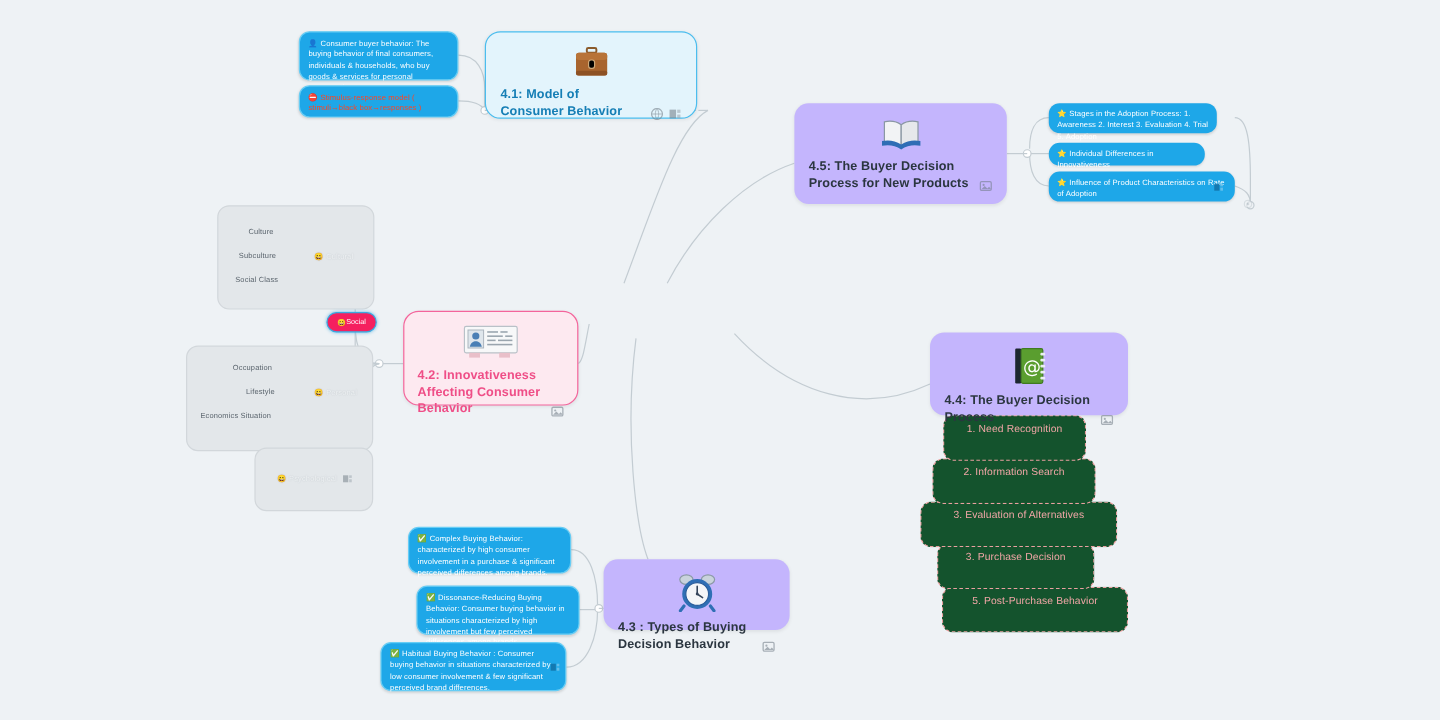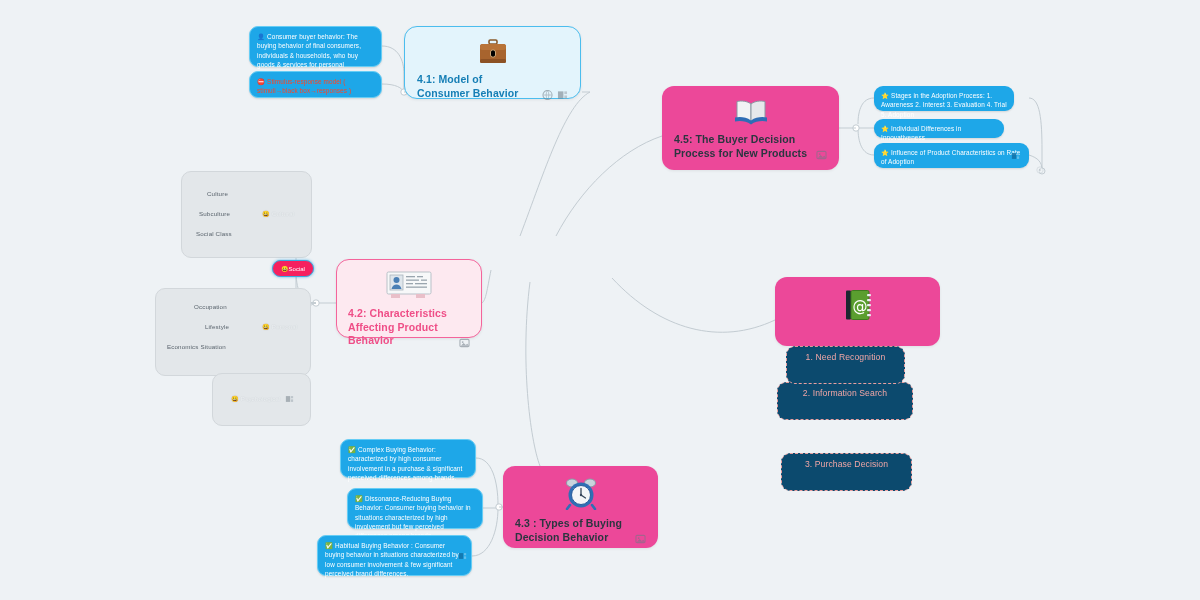--- a/index.html
+++ b/index.html
@@ -31,21 +31,21 @@
     display: flex; align-items: center; justify-content: center;
     text-align: center;
     color: #9b7bb5;
     font-size: 12.5px; font-weight: bold;
     line-height: 1.28;
     letter-spacing: .2px;
   }
 
   
   .card {
-    background: #ec4899;
+    background: #c4b5fd;
     border-radius: 12px;
     box-shadow: 0 1px 3px rgba(0,0,0,.07);
     padding: 8px 12px 9px 12px;
   }
   .card .emoji {
     display: block;
     text-align: center;
     line-height: 1;
     margin: 4px 0 7px 0;
   }
@@ -75,21 +75,21 @@
     left: 336px; top: 259px; width: 146px; height: 79px;
     background: #fde9f0;
     border: 1.5px solid #f4649b;
     border-radius: 13px;
     padding: 6px 11px 8px 11px;
     box-sizing: border-box;
   }
   #n42 .ttl { color: #ef4e87; }
 
   
-  #n43 { left: 503px; top: 466px; width: 155px; height: 82px; }
+  #n43 { left: 503px; top: 466px; width: 155px; height: 59px; }
   
   #n44 { left: 775px; top: 277px; width: 165px; height: 69px; }
   
   #n45 { left: 662px; top: 86px; width: 177px; height: 84px; }
 
   
   .blue {
     background: #1ea7e8;
     border-radius: 9px;
     color: #ffffff;
@@ -150,21 +150,21 @@
     border: 1.6px solid #3aa8e0;
     border-radius: 9px;
     display: flex; align-items: center; justify-content: center;
     color: #ffffff; font-size: 6px;
     box-shadow: 0 0 3px rgba(58,168,224,.8);
   }
 
   
   .step {
     position: absolute;
-    background: #0c4a6e;
+    background: #14532d;
     border: 1px dashed #e9a0a0;
     border-radius: 9px;
     color: #f0a6a6;
     font-size: 8.6px;
     display: flex; align-items: flex-start; justify-content: center;
     padding-top: 5px;
     box-sizing: border-box;
     letter-spacing: .1px;
   }
   #st1 { left: 786px; top: 346px; width: 119px; height: 38px; }
@@ -339,21 +339,21 @@
             <rect x="35" y="9.5" width="6" height="1.3"></rect>
           <rect x="20" y="13" width="7" height="1.3"></rect>
             <rect x="29" y="13" width="12" height="1.3"></rect>
           <rect x="20" y="16.5" width="21" height="1.3"></rect>
         </g>
         <rect x="5" y="24" width="9" height="4" fill="#e9bfc9"></rect>
         <rect x="30" y="24" width="9" height="4" fill="#e9bfc9"></rect>
       </svg>
     </span>
     <div class="row">
-      <span class="ttl">4.2: Characteristics Affecting Product Behavior</span>
+      <span class="ttl">4.2: Innovativeness Affecting Consumer Behavior</span>
       <svg class="mini" viewBox="0 0 12 11">
         <rect x="1" y="1.5" width="10" height="8" rx="1.2" fill="none" stroke="#6e7a84" stroke-width="1.2"></rect>
         <circle cx="4" cy="4.5" r="1" fill="#6e7a84"></circle>
         <path d="M2 8.5l3-3 2.4 2.2L9 6.2l2 2.3z" fill="#6e7a84"></path>
       </svg>
     </div>
   </div>
 
   <div class="node gbox" id="g_cult"></div>
   <div class="branchlbl" style="left:262px;top:210px;">
@@ -432,25 +432,39 @@
         <g fill="#e9eef2">
           <rect x="25" y="5" width="4" height="2.2" rx="1"></rect>
           <rect x="25" y="10" width="4" height="2.2" rx="1"></rect>
           <rect x="25" y="15" width="4" height="2.2" rx="1"></rect>
           <rect x="25" y="20" width="4" height="2.2" rx="1"></rect>
           <rect x="25" y="25" width="4" height="2.2" rx="1"></rect>
         </g>
         <text x="18" y="22" font-family="DejaVu Sans, sans-serif" font-size="15" fill="#ffffff" text-anchor="middle">@</text>
       </svg>
     </span>
+    <div class="row">
+      <span class="ttl">4.4: The Buyer Decision Process</span>
+      <svg class="mini" viewBox="0 0 12 11">
+        <rect x="1" y="1.5" width="10" height="8" rx="1.2" fill="none" stroke="#6e7a84" stroke-width="1.2"></rect>
+        <circle cx="4" cy="4.5" r="1" fill="#6e7a84"></circle>
+        <path d="M2 8.5l3-3 2.4 2.2L9 6.2l2 2.3z" fill="#6e7a84"></path>
+      </svg>
+    </div>
   </div>
 
   <div class="step" id="st1" style="z-index:4;">
     <span>1. Need Recognition</span>
     </div>
   <div class="step" id="st2" style="z-index:3;">
     <span>2. Information Search</span>
     </div>
+  <div class="step" id="st3" style="z-index:2;">
+    <span>3. Evaluation of Alternatives</span>
+    </div>
   <div class="step" id="st4" style="z-index:1;">
     <span>3. Purchase Decision</span>
     </div>
+  <div class="step" id="st5" style="z-index:0;">
+    <span>5. Post-Purchase Behavior</span>
+    </div>
 
 </div>
 
 </body></html>

